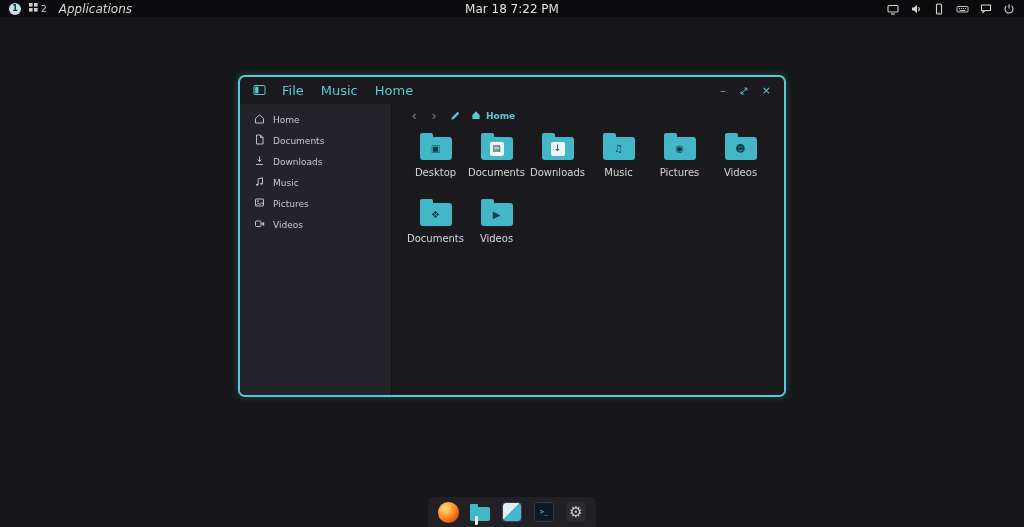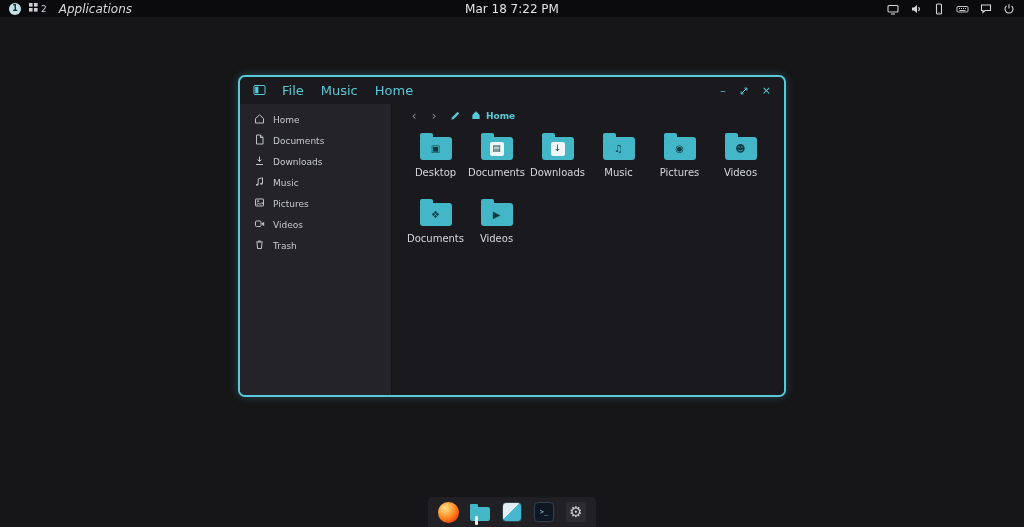--- a/index.html
+++ b/index.html
@@ -203,27 +203,20 @@
               </svg></span>
           <span>Pictures</span>
         </div>
         <div class="side-item">
           <span><svg width="11" height="11" viewBox="0 0 11 11">
                 <rect x="1.5" y="3" width="5.5" height="5.5" rx="1" fill="none" stroke="#bfc2c8" stroke-width="1"></rect>
                 <path d="M7.2 5.7l3-2v4.6z" fill="#bfc2c8"></path>
               </svg></span>
           <span>Videos</span>
         </div>
-        <div class="side-item">
-          <span><svg width="11" height="11" viewBox="0 0 11 11" fill="none" stroke="#bfc2c8" stroke-width="1">
-                <path d="M2.2 3h6.6M4.3 3V2h2.4v1"></path>
-                <path d="M3 3.5l.5 6h4l.5-6"></path>
-              </svg></span>
-          <span>Trash</span>
-        </div>
       </div>
 
       <div class="main">
         <div class="toolbar">
           <span class="nav-btn">‹</span>
           <span class="nav-btn">›</span>
           <span class="pencil-btn">
             <svg width="11" height="11" viewBox="0 0 12 12">
                 <path d="M1.5 10.5l.8-2.6 6-6 1.8 1.8-6 6z" fill="#58c9d8"></path>
               </svg>

